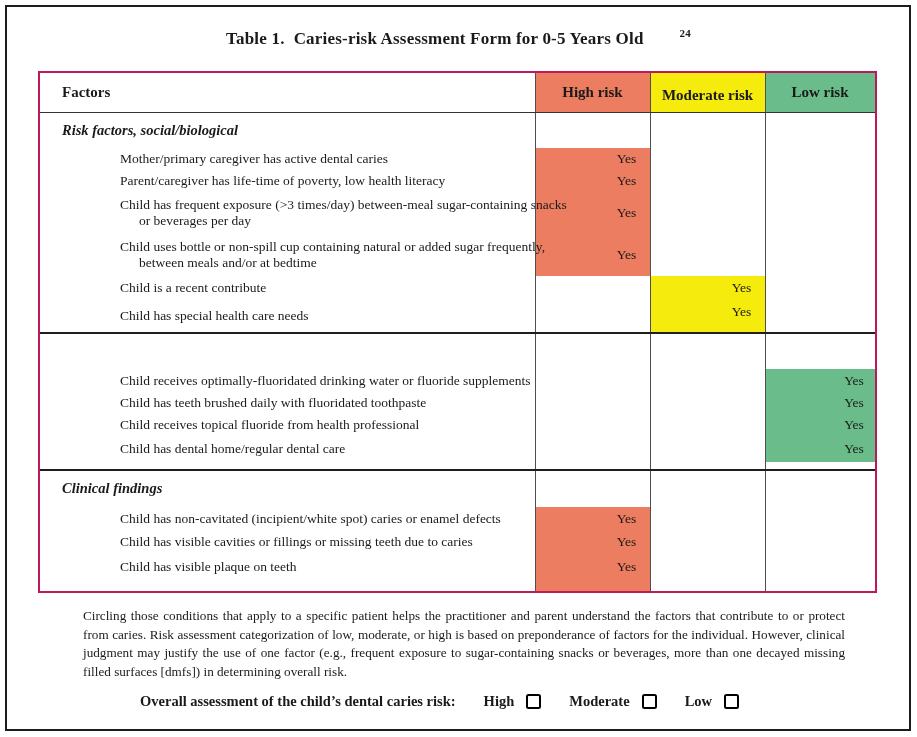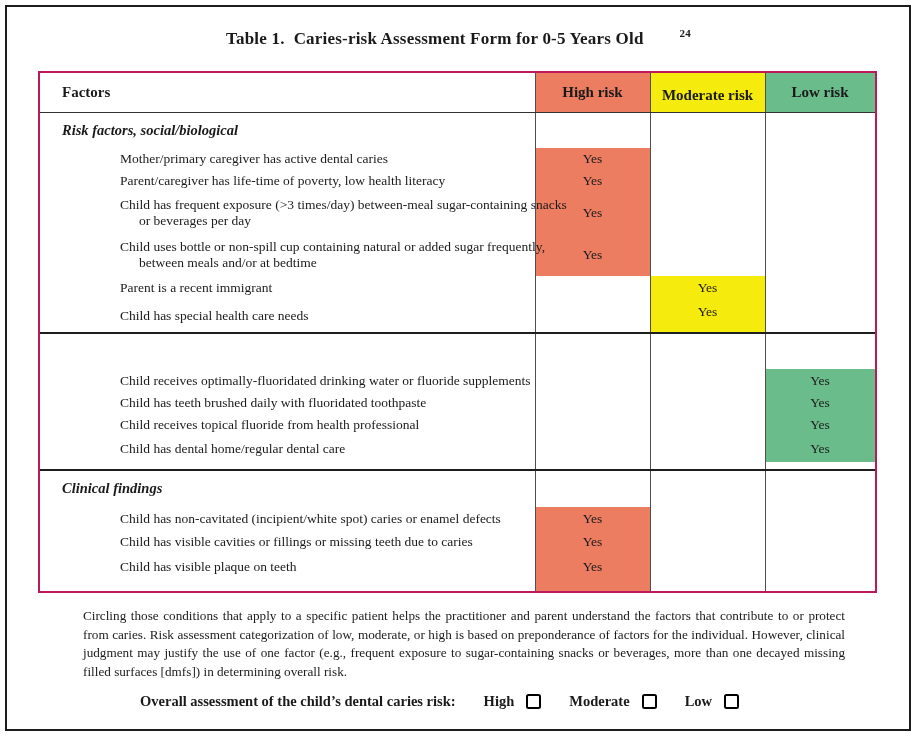--- a/index.html
+++ b/index.html
@@ -38,21 +38,21 @@
   
   .c{position:absolute;display:flex;align-items:center;z-index:2;}
   .hcell{font-weight:bold;font-size:15px;}
   .colhead{justify-content:center;text-align:center;}
   .ch-high{left:495px;top:0;width:115px;height:39px;}
   .ch-mod{left:610px;top:0;width:115px;height:44px;}
   .ch-low{left:725px;top:0;width:110px;height:39px;}
   .seclabel{left:22px;font-weight:bold;font-style:italic;font-size:14.5px;}
   .ft{left:36px;width:452px;font-size:13.5px;line-height:16px;margin-left:44px;}
   .hang{display:block;padding-left:19px;text-indent:-19px;}
-  .yes{justify-content:center;text-align:center;font-size:13.5px;}
+  .yes{justify-content:center;text-align:center;font-size:13.5px;padding-left:34px;}
   .col-high{left:495px;width:115px;}
   .col-mod{left:610px;width:115px;}
   .col-low{left:725px;width:110px;}
 
   .footnote{position:absolute;left:83px;top:607px;width:762px;
             font-size:13.2px;line-height:18.5px;text-align:justify;}
   .assessment{position:absolute;left:140px;top:693px;display:flex;align-items:center;
               font-weight:bold;font-size:14.5px;white-space:nowrap;}
   .opt{display:flex;align-items:center;margin-left:28px;}
   .optlabel{margin-right:12px;}
@@ -98,21 +98,21 @@
   <div class="c ft" style="top:97px;height:22px;">
       <span class="hang">Parent/caregiver has life-time of poverty, low health literacy</span>
     </div>
   <div class="c ft" style="top:119px;height:41px;">
       <span class="hang">Child has frequent exposure (&gt;3 times/day) between-meal sugar-containing snacks or beverages per day</span>
     </div>
   <div class="c ft" style="top:160px;height:43px;">
       <span class="hang">Child uses bottle or non-spill cup containing natural or added sugar frequently, between meals and/or at bedtime</span>
     </div>
   <div class="c ft" style="top:203px;height:23px;">
-      <span class="hang">Parent is a recent immigrant</span>
+      <span class="hang">Child is a recent contribute</span>
     </div>
   <div class="c ft" style="top:226px;height:34px;">
       <span class="hang">Child has special health care needs</span>
     </div>
 
   <div class="c yes col-high" style="top:75px;height:22px;">Yes</div>
   <div class="c yes col-high" style="top:97px;height:22px;">Yes</div>
   <div class="c yes col-high" style="top:119px;height:41px;">Yes</div>
   <div class="c yes col-high" style="top:160px;height:43px;">Yes</div>
   <div class="c yes col-mod" style="top:203px;height:23px;">Yes</div>

